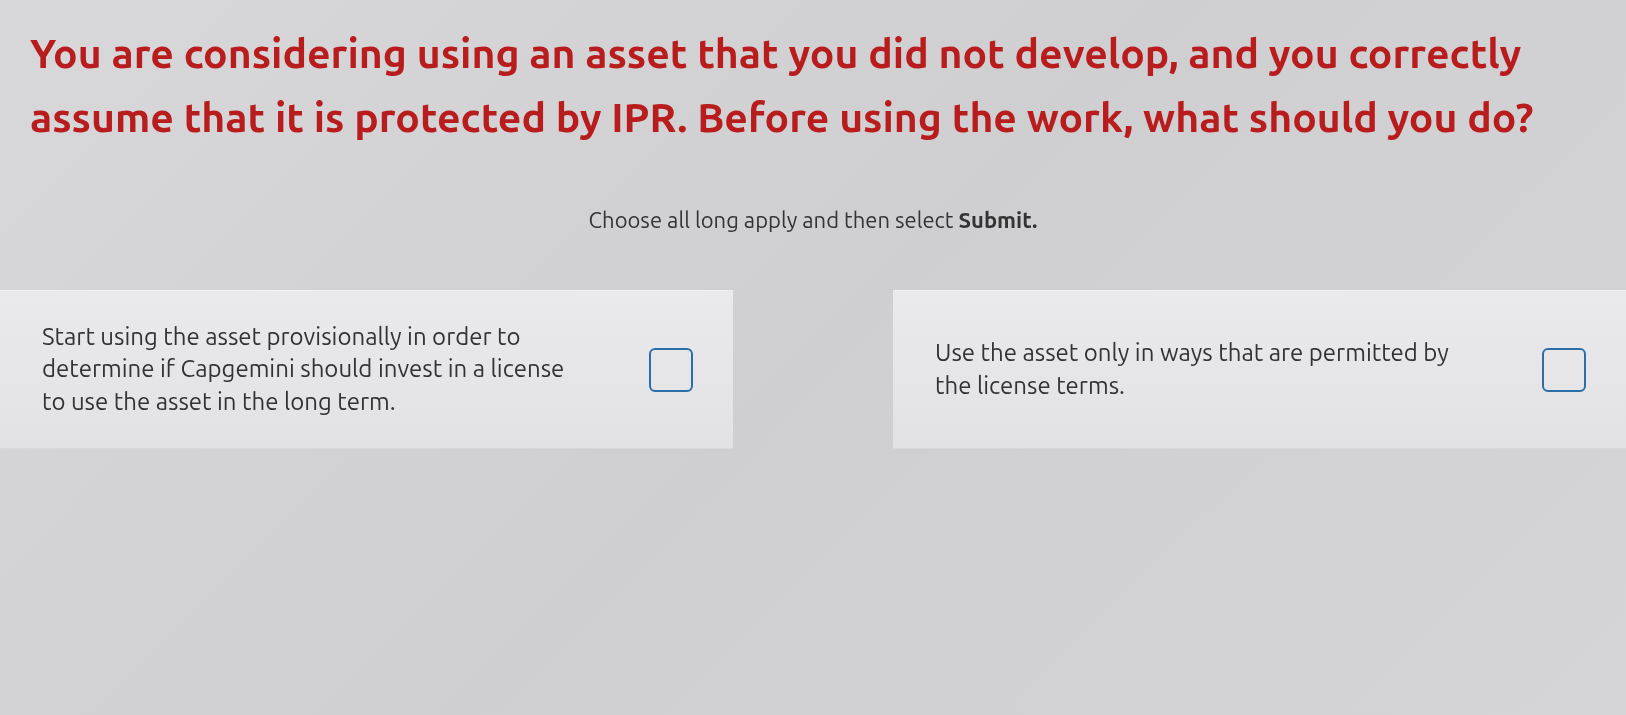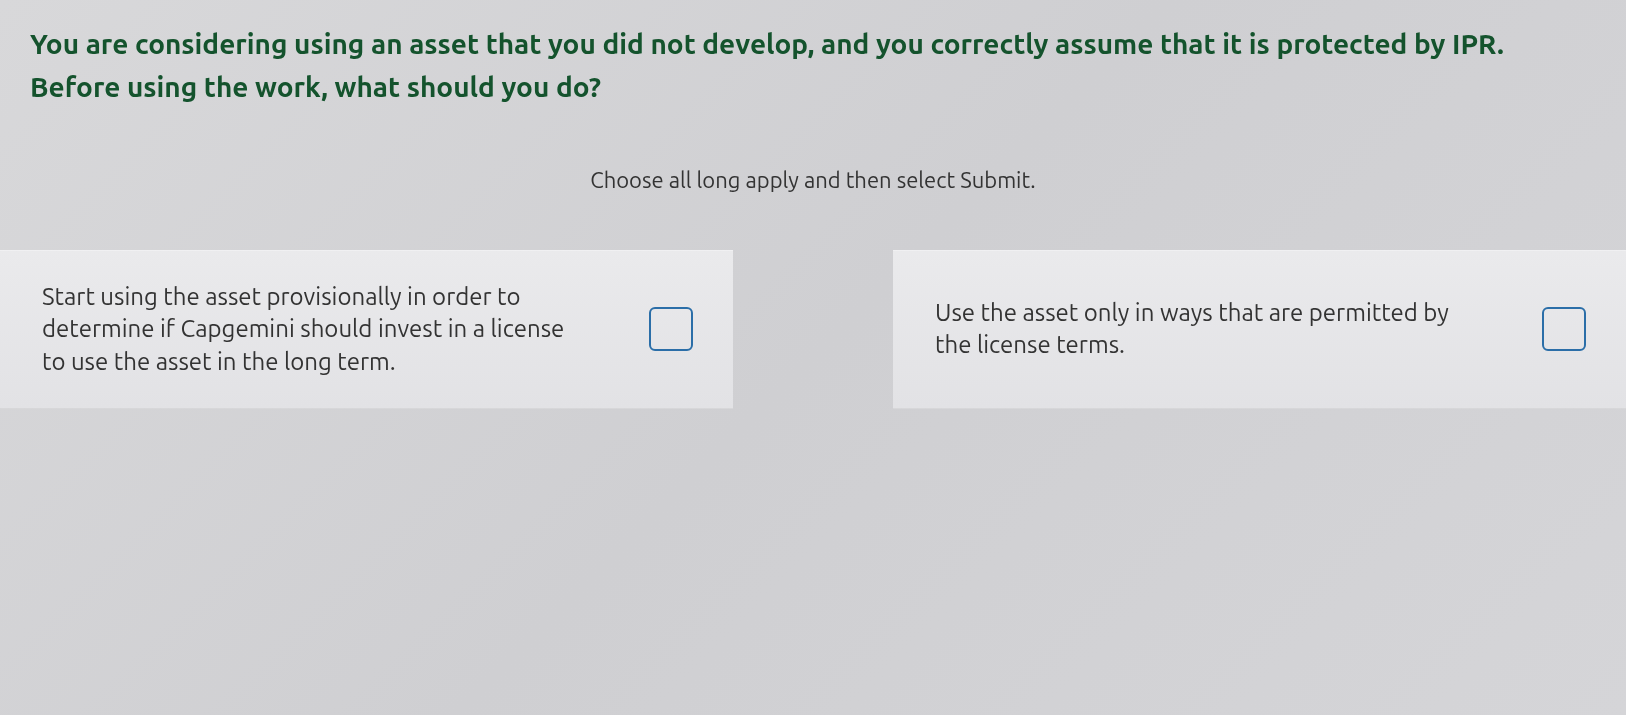--- a/index.html
+++ b/index.html
@@ -12,34 +12,34 @@
     height: 715px;
     background: linear-gradient(135deg, #d8d8da 0%, #cfcfd2 50%, #d5d5d8 100%);
     font-family: "Segoe UI", Ubuntu, Arial, sans-serif;
     color: #2a2a2a;
     overflow: hidden;
   }
   .question-area {
     padding: 22px 30px 0 30px;
   }
   .question-text {
-    font-size: 28px;
+    font-size: 41px;
     font-weight: 600;
     line-height: 1.55;
-    color: #14532d;
+    color: #b91c1c;
   }
   .instruction {
     text-align: center;
     font-size: 22px;
     color: #333;
     margin-top: 58px;
     margin-bottom: 58px;
   }
   .instruction .bold {
-    font-weight: 400;
+    font-weight: 700;
   }
   .options-grid {
     display: grid;
     grid-template-columns: 1fr 1fr;
     column-gap: 160px;
     row-gap: 64px;
     padding: 0 0 0 0;
   }
   .option-card {
     background: linear-gradient(180deg, #eaeaec 0%, #e2e2e5 100%);

